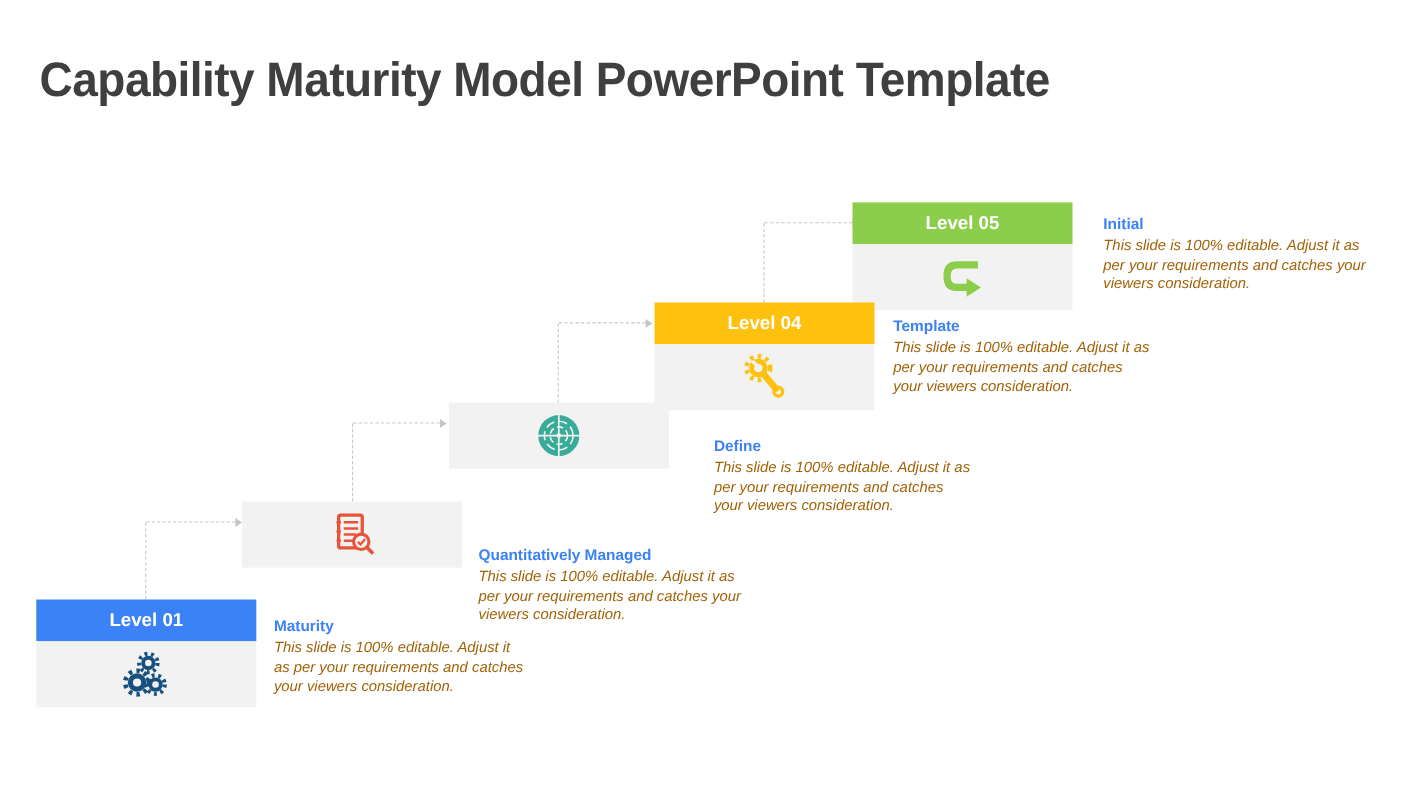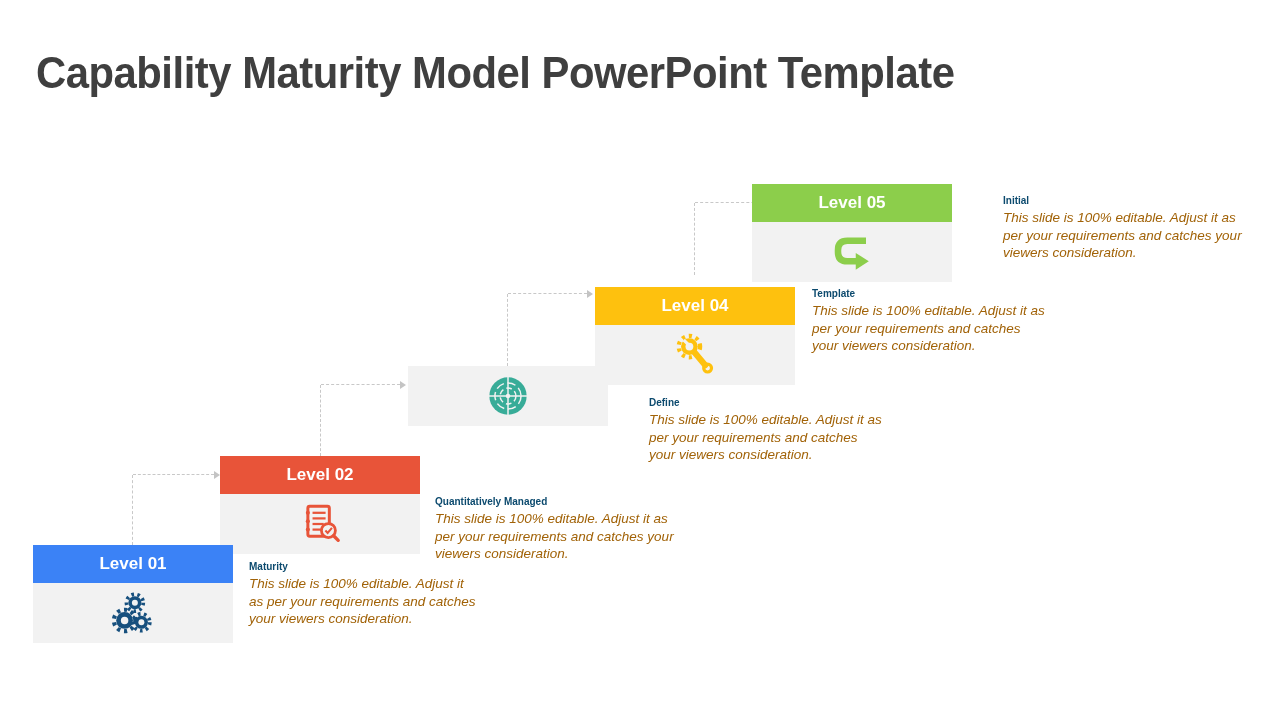--- a/index.html
+++ b/index.html
@@ -23,25 +23,25 @@
     color:#ffffff;font-size:17px;font-weight:bold;
   }
   .level-body{
     height:60px;background:#f2f2f2;
     display:flex;align-items:center;justify-content:center;
   }
   .level-body svg{display:block;}
   .lvl1{left:33px; top:545px; z-index:50;}
   .lvl2{left:220px;top:456px; z-index:40;}
   .lvl3{left:408px;top:366px; z-index:30;}
-  .lvl4{left:595px;top:275px; z-index:20;margin-top:12px;}
-  .lvl5{left:752px;top:184px; z-index:10;}
+  .lvl4{left:595px;top:275px; z-index:20;}
+  .lvl5{left:775px;top:184px; z-index:10;}
   
   .level-text{position:absolute;z-index:60;}
-  .level-name{font-size:10px;font-weight:bold;color:#0c4a6e;}
+  .level-name{font-size:14px;font-weight:bold;color:#3b82f6;}
   .level-desc{
     font-size:13.5px;font-style:italic;color:#a16207;
     line-height:17.5px;margin-top:3px;
   }
   .txt1{left:249px; top:561px; width:228px;}
   .txt2{left:435px; top:496px; width:248px;}
   .txt3{left:649px; top:380px; width:238px;margin-top:17px;}
   .txt4{left:812px; top:288px; width:238px;}
   .txt5{left:1003px;top:195px; width:252px;}
   
@@ -96,23 +96,20 @@
           <circle cx="21" cy="34" r="4" fill="#f2f2f2"></circle>
           <circle cx="39" cy="36" r="7" fill="currentColor"></circle>
           <circle cx="39" cy="36" r="9" fill="none" stroke="currentColor" stroke-width="4" stroke-dasharray="2.8 3.6"></circle>
           <circle cx="39" cy="36" r="3.2" fill="#f2f2f2"></circle>
         </svg>
       </span>
     </div>
   </div>
 
   <div class="level-box lvl2">
-    <div class="level-header" style="background: rgb(232, 84, 57);">
-      <span>Level 02</span>
-    </div>
     <div class="level-body" style="color: rgb(232, 84, 57);">
       <span>
         <svg width="56" height="50" viewBox="0 0 60 52">
           <rect x="17" y="7" width="23" height="32" rx="2" fill="none" stroke="currentColor" stroke-width="3.2"></rect>
           <circle cx="17" cy="14" r="2.2" fill="currentColor"></circle>
           <circle cx="17" cy="23" r="2.2" fill="currentColor"></circle>
           <circle cx="17" cy="32" r="2.2" fill="currentColor"></circle>
           <line x1="22" y1="14" x2="36" y2="14" stroke="currentColor" stroke-width="2.4"></line>
           <line x1="22" y1="20" x2="36" y2="20" stroke="currentColor" stroke-width="2.4"></line>
           <line x1="22" y1="26" x2="34" y2="26" stroke="currentColor" stroke-width="2.4"></line>

